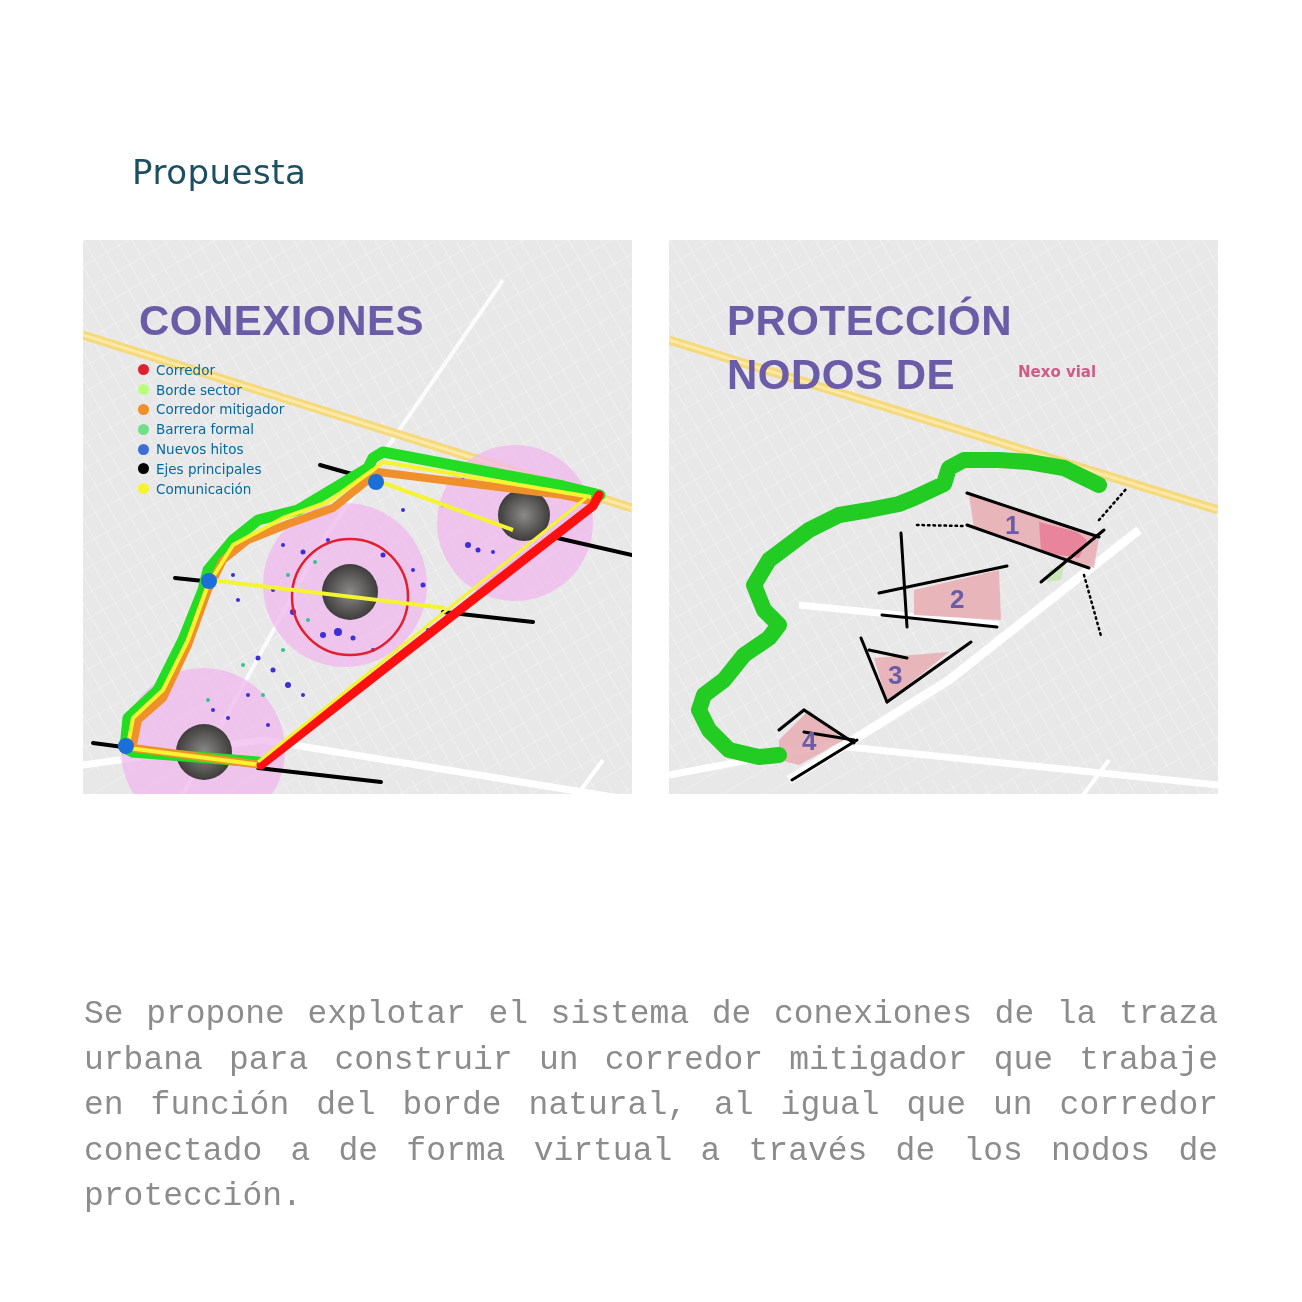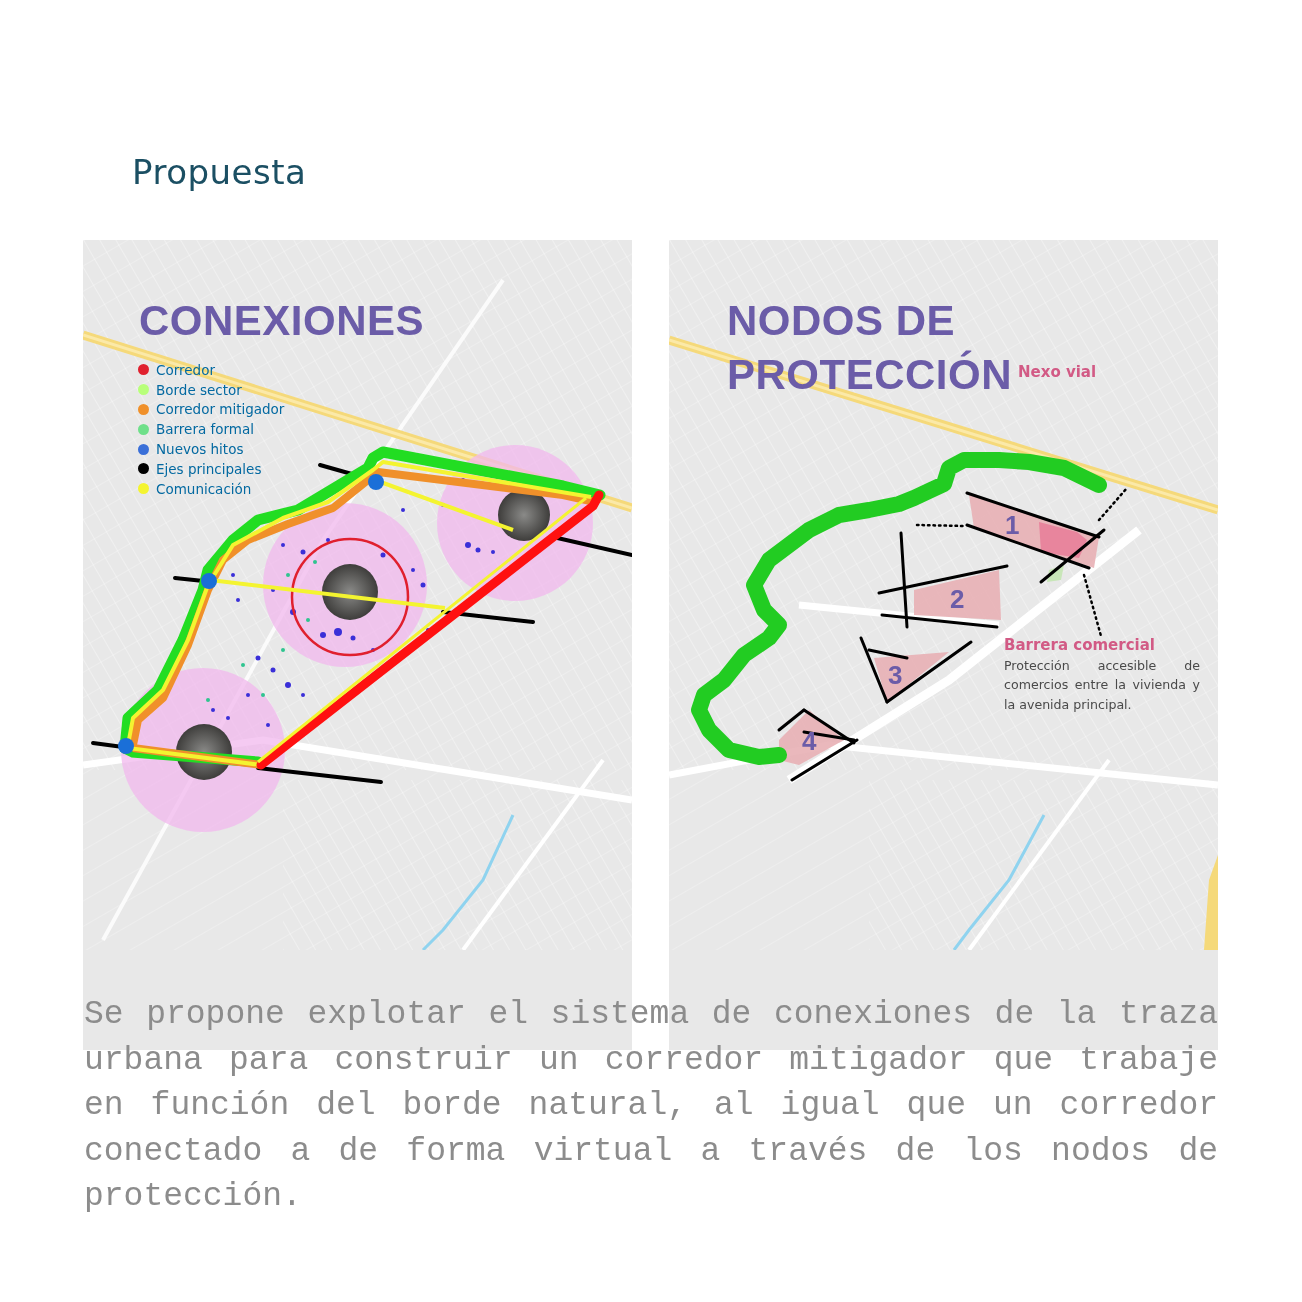--- a/index.html
+++ b/index.html
@@ -1,18 +1,18 @@
 <!DOCTYPE html>
 <html><head>
 <meta charset="utf-8">
 <style>
   html, body { margin: 0; padding: 0; background: #ffffff; }
   body { width: 1302px; height: 1302px; position: relative; overflow: hidden; font-family: "DejaVu Sans", sans-serif; }
   .page-title { position: absolute; left: 92px; top: 152px; font-size: 34px; color: #1b4f63; font-family: "DejaVu Sans", sans-serif; letter-spacing: 0.5px; font-weight: normal; margin-left: 40px; }
-  .panel { position: absolute; top: 240px; width: 549px; height: 810px; background: #e8e8e8; overflow: hidden; }
+  .panel { position: absolute; top: 240px; width: 549px; height: 554px; background: #e8e8e8; overflow: hidden; }
   .panel-left { left: 83px; }
   .panel-right { left: 669px; }
   .panel svg.map { position: absolute; left: 0; top: 0; width: 549px; height: 710px; }
   .panel-heading { position: absolute; font-family: "Liberation Sans", sans-serif; font-weight: bold; color: #6b5ca8; font-size: 42px; line-height: 54px; letter-spacing: 0.5px; }
   .legend { position: absolute; left: 55px; top: 120px; }
   .legend-item { display: flex; align-items: center; height: 19.8px; font-family: "DejaVu Sans", sans-serif; font-size: 13.5px; color: #0369a1; }
   .legend-dot { width: 11px; height: 11px; border-radius: 50%; margin-right: 7px; flex-shrink: 0; }
   .note { position: absolute; font-family: "DejaVu Sans", sans-serif; font-size: 12.6px; color: #4a4a4a; line-height: 19.5px; text-align: justify; }
   .note-title { color: #d25a85; font-weight: bold; font-size: 15px; display: block; text-align: left; }
   .note-body { display: block; text-align: justify; text-align-last: left; }
@@ -221,33 +221,29 @@
     <g stroke="#000" stroke-width="2.5" stroke-dasharray="1.5 4" stroke-linecap="round" fill="none">
       <line x1="248" y1="285" x2="295" y2="286"></line>
       <line x1="430" y1="280" x2="458" y2="248"></line>
       <line x1="415" y1="335" x2="432" y2="396"></line>
     </g>
 
     <path d="M110 515 L90 517 L60 510 L40 490 L30 470 L35 455 L55 440 L75 415 L100 398 L110 385 L95 370 L85 345 L100 320 L140 290 L170 275 L200 270 L230 264 L245 258 L262 250 L275 244 L280 228 L295 220 L330 220 L360 222 L395 228 L430 245" stroke="#22cc22" stroke-width="16" fill="none" stroke-linejoin="round" stroke-linecap="round"></path>
   </svg>
 
   <div class="panel-heading" style="left:58px; top:54px;">
+    <div>PROTECCIÓN</div>
     <div>NODOS DE</div>
-    <div>PROTECCIÓN</div>
   </div>
 
   <div class="note" style="left:349px; top:123px; width:196px;">
     <span class="note-title">Nexo vial</span>
   </div>
 
 
-  <div class="note" style="left:335px; top:396px; width:196px;">
-    <span class="note-title">Barrera comercial</span>
-    <span class="note-body">Protección accesible de comercios entre la vivienda y la avenida principal.</span>
-  </div>
 
   <div style="position:absolute; left:336px; top:270px; font-family:'Liberation Sans', sans-serif; font-weight:bold; font-size:26px; color:#6b5ca8;">1</div>
   <div style="position:absolute; left:281px; top:344px; font-family:'Liberation Sans', sans-serif; font-weight:bold; font-size:26px; color:#6b5ca8;">2</div>
   <div style="position:absolute; left:219px; top:420px; font-family:'Liberation Sans', sans-serif; font-weight:bold; font-size:26px; color:#6b5ca8;">3</div>
   <div style="position:absolute; left:133px; top:486px; font-family:'Liberation Sans', sans-serif; font-weight:bold; font-size:26px; color:#6b5ca8;">4</div>
 </div>
 
 <div class="description">Se propone explotar el sistema de conexiones de la traza urbana para construir un corredor mitigador que trabaje en función del borde natural, al igual que un corredor conectado a de forma virtual a través de los nodos de protección.</div>
 
 </body></html>

